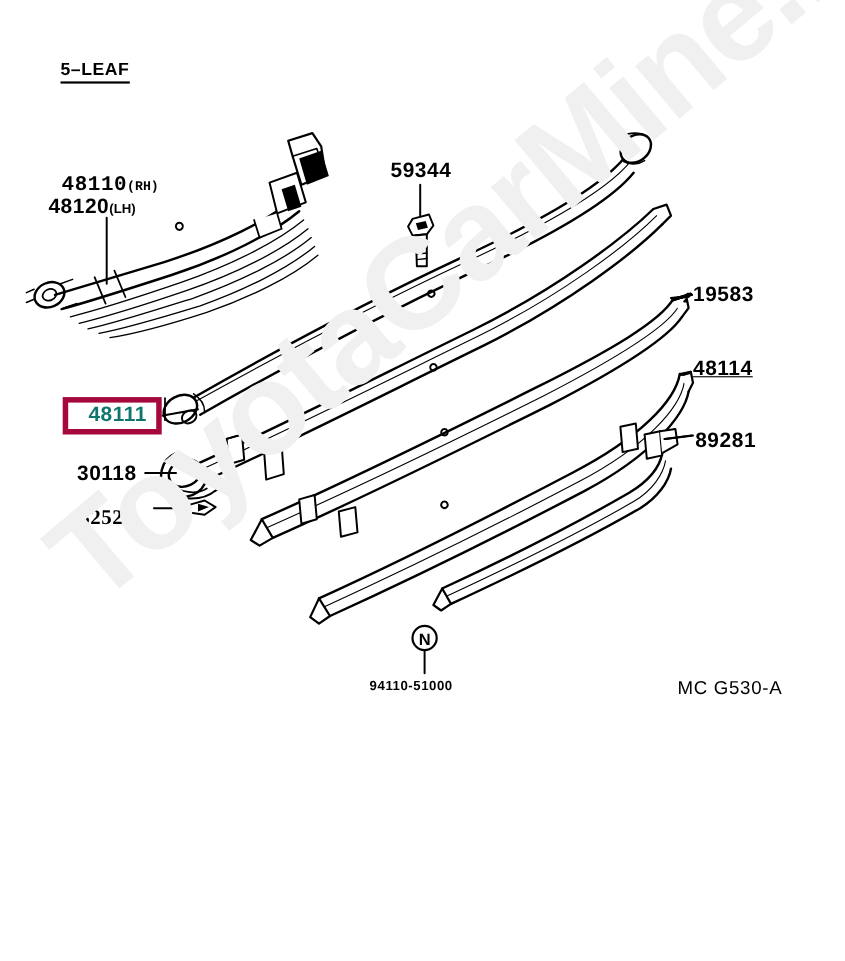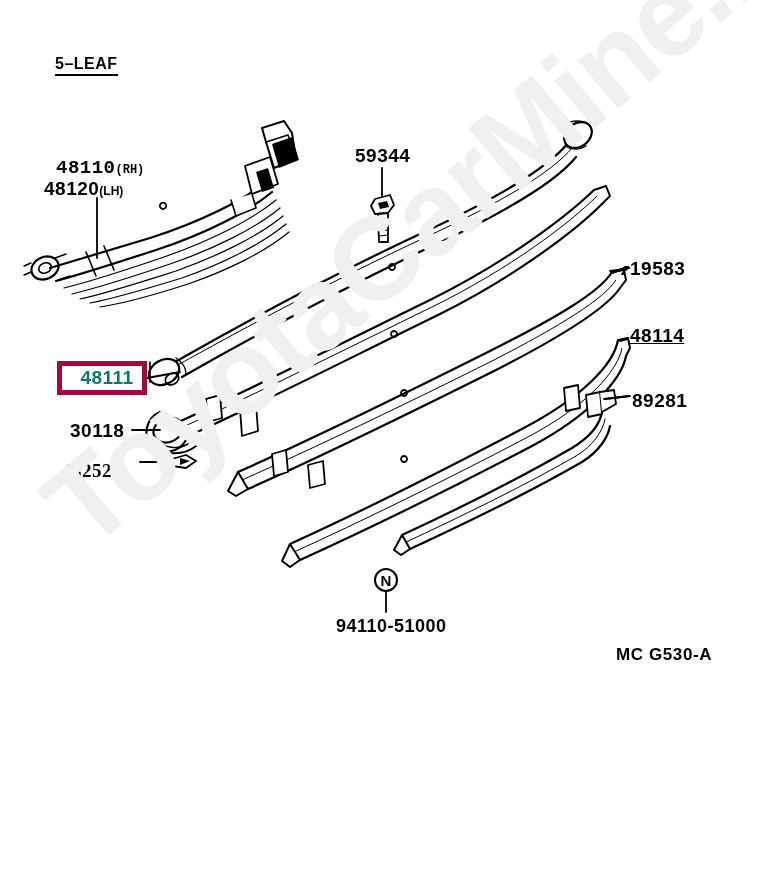--- a/index.html
+++ b/index.html
@@ -54,26 +54,25 @@
   #label-48120 { left: 44px; top: 178px; }
   #label-48147 { left: 355px; top: 145px; }
   #label-48113 { left: 630px; top: 258px; }
   #label-48114 { left: 630px; top: 325px; text-decoration: underline; }
   #label-48115 { left: 632px; top: 390px; }
   #label-48112 { left: 70px; top: 420px; }
   #label-48252d { left: 62px; top: 460px; font-family: Liberation Serif, serif; }
   #label-94110 { left: 336px; top: 616px; }
   #label-mccode {
     left: 616px; top: 616px;
-    font-weight: bold;
+    font-weight: normal;
     font-size: 17px;
     letter-spacing: 0.6px;
-    margin-top: 29px;
-  }
-  #label-94110 { font-size: 18px; }
+  }
+  #label-94110 { font-size: 12px; }
 
   
   #highlight-48111 {
     position: absolute;
     left: 57px;
     top: 361px;
     width: 90px;
     height: 34px;
     border: 5px solid #a5093c;
     background: #ffffff;

